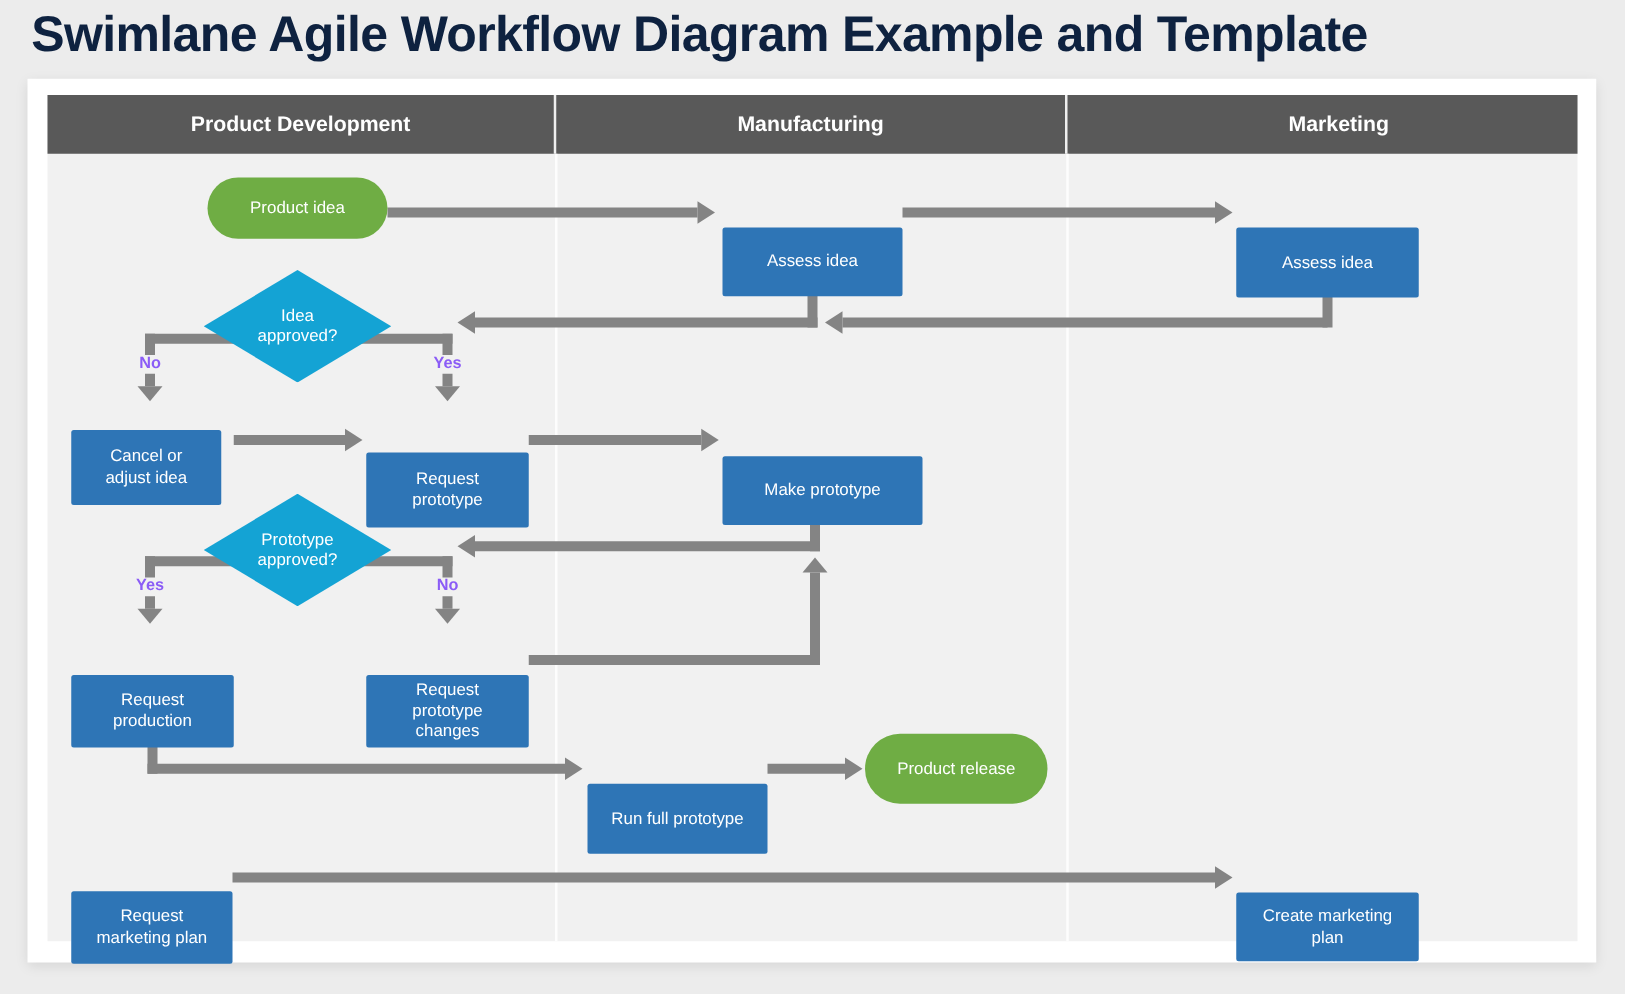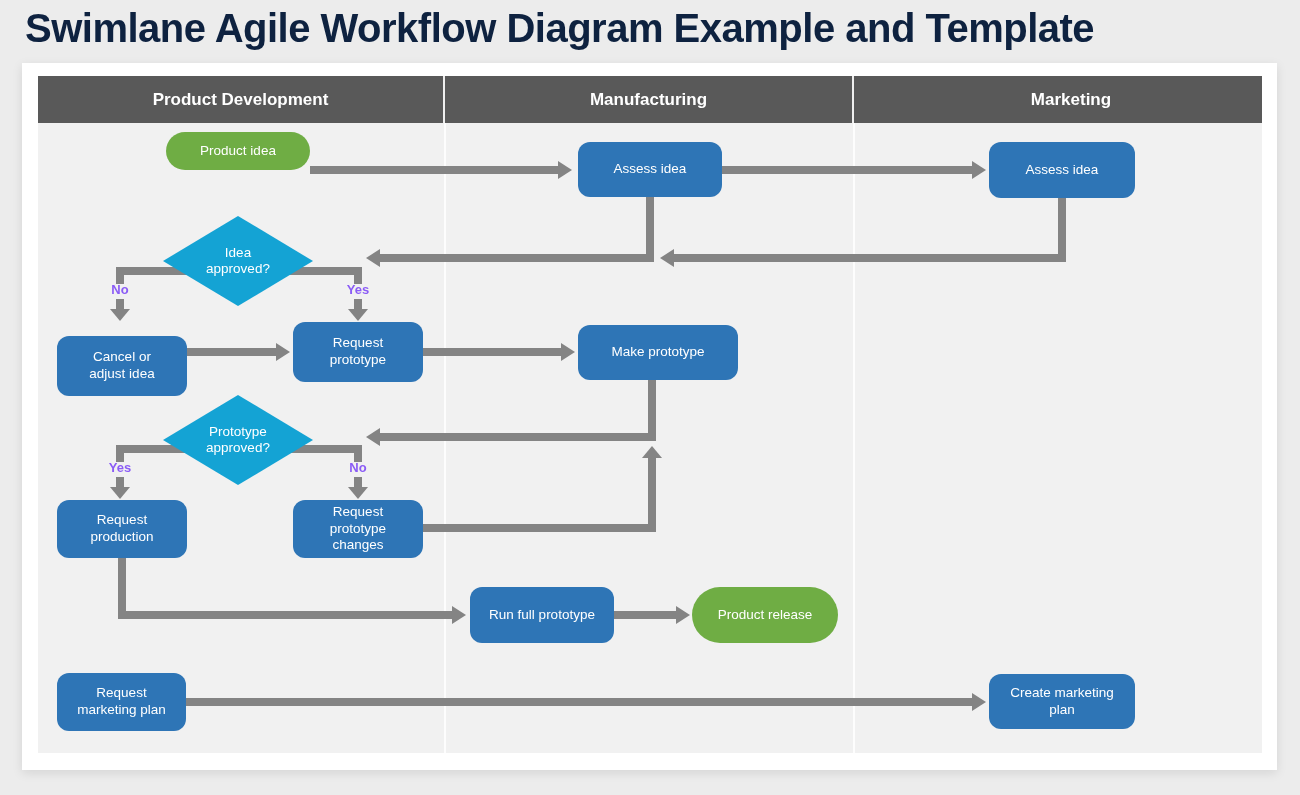--- a/index.html
+++ b/index.html
@@ -46,21 +46,21 @@
   .lane-divider{
     position:absolute;top:123px;width:2px;height:630px;
     background:rgba(255,255,255,0.85);
   }
   .node{
     position:absolute;display:flex;align-items:center;justify-content:center;
     color:#ffffff;font-size:13.5px;text-align:center;line-height:1.25;
     z-index:3;
   }
   .node-label{white-space:pre-line;}
-  .process{background:var(--process-blue);border-radius:12px;}
+  .process{background:var(--process-blue);border-radius:2px;margin-top:40px;}
   .terminator{background:var(--terminator-green);border-radius:28px;}
   .decision{
     background:var(--decision-cyan);border-radius:0;
     clip-path:polygon(50% 0,100% 50%,50% 100%,0 50%);
     line-height:1.15;
   }
   .seg{position:absolute;background:var(--arrow-gray);z-index:1;}
   .head{position:absolute;width:0;height:0;border-style:solid;z-index:1;}
   .head-right{border-top:9px solid transparent;border-bottom:9px solid transparent;border-left:14px solid var(--arrow-gray);border-right:0;}
   .head-left{border-top:9px solid transparent;border-bottom:9px solid transparent;border-right:14px solid var(--arrow-gray);border-left:0;}
@@ -167,38 +167,38 @@
   <div>
     <div class="seg" style="left:614px;top:611px;width:62px;height:8px"></div>
     <div class="head head-right" style="left:676px;top:606px"></div>
   </div>
 
   <div>
     <div class="seg" style="left:186px;top:698px;width:786px;height:8px"></div>
     <div class="head head-right" style="left:972px;top:693px"></div>
   </div>
 
-  <div class="node terminator" style="left:166px;top:132px;width:144px;height:38px">
+  <div class="node terminator" style="left:166px;top:142px;width:144px;height:49px">
     <span class="node-label">Product idea</span>
   </div>
 
   <div class="node process" style="left:578px;top:142px;width:144px;height:55px">
     <span class="node-label">Assess idea</span>
   </div>
 
   <div class="node process" style="left:989px;top:142px;width:146px;height:56px">
     <span class="node-label">Assess idea</span>
   </div>
 
   <div class="node decision" style="left:163px;top:216px;width:150px;height:90px">
     <span class="node-label">Idea
 approved?</span>
   </div>
 
-  <div class="node process" style="left:57px;top:336px;width:130px;height:60px">
+  <div class="node process" style="left:57px;top:304px;width:120px;height:60px">
     <span class="node-label">Cancel or
 adjust idea</span>
   </div>
 
   <div class="node process" style="left:293px;top:322px;width:130px;height:60px">
     <span class="node-label">Request
 prototype</span>
   </div>
 
   <div class="node process" style="left:578px;top:325px;width:160px;height:55px">

